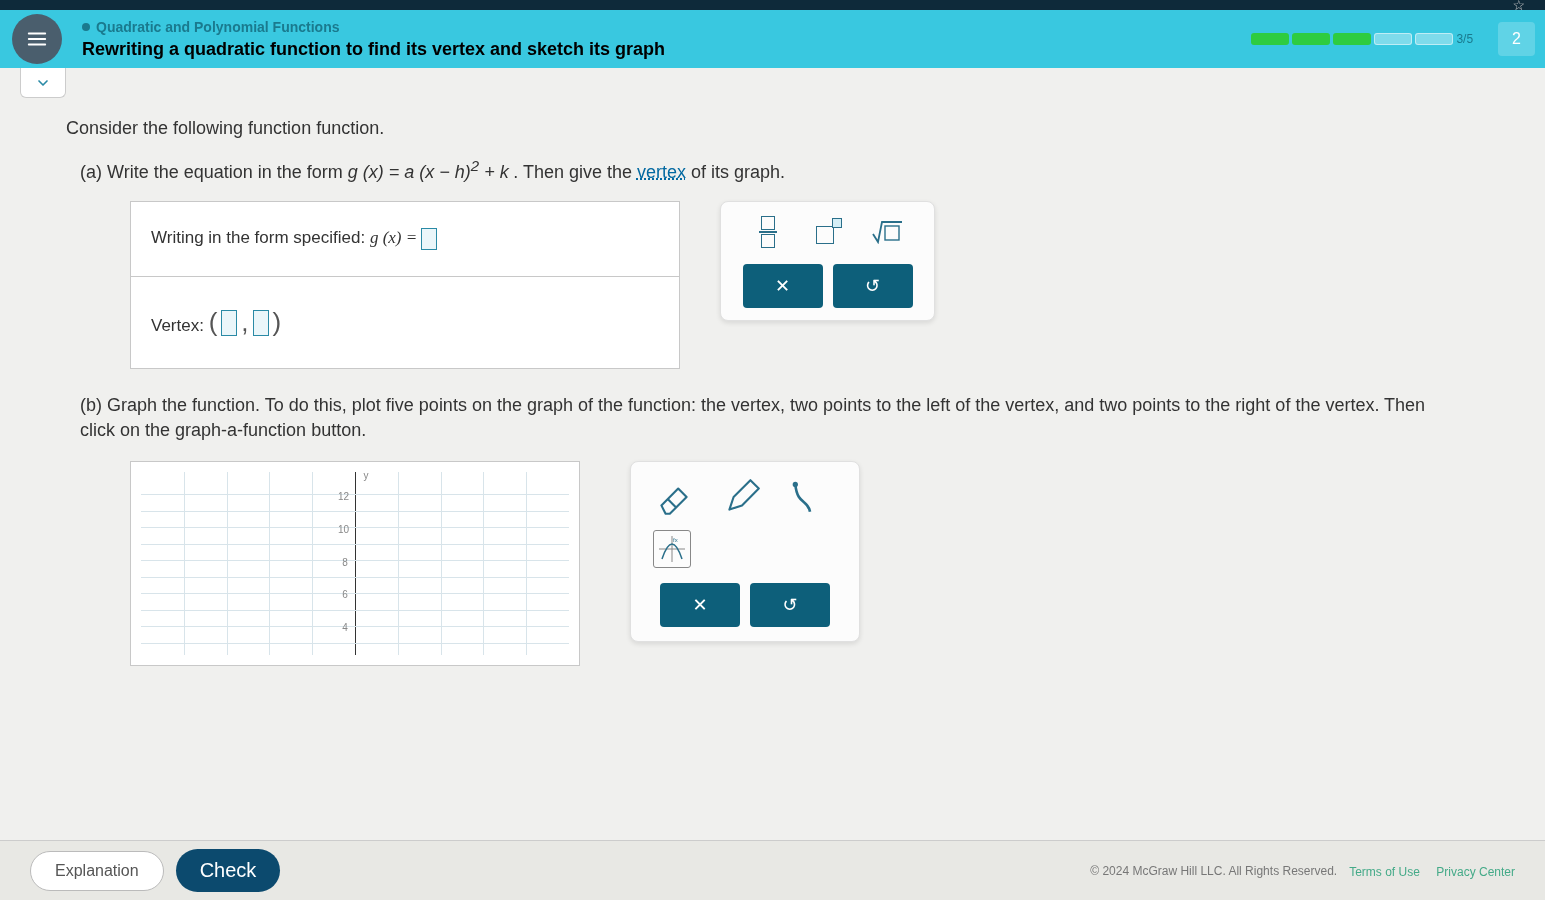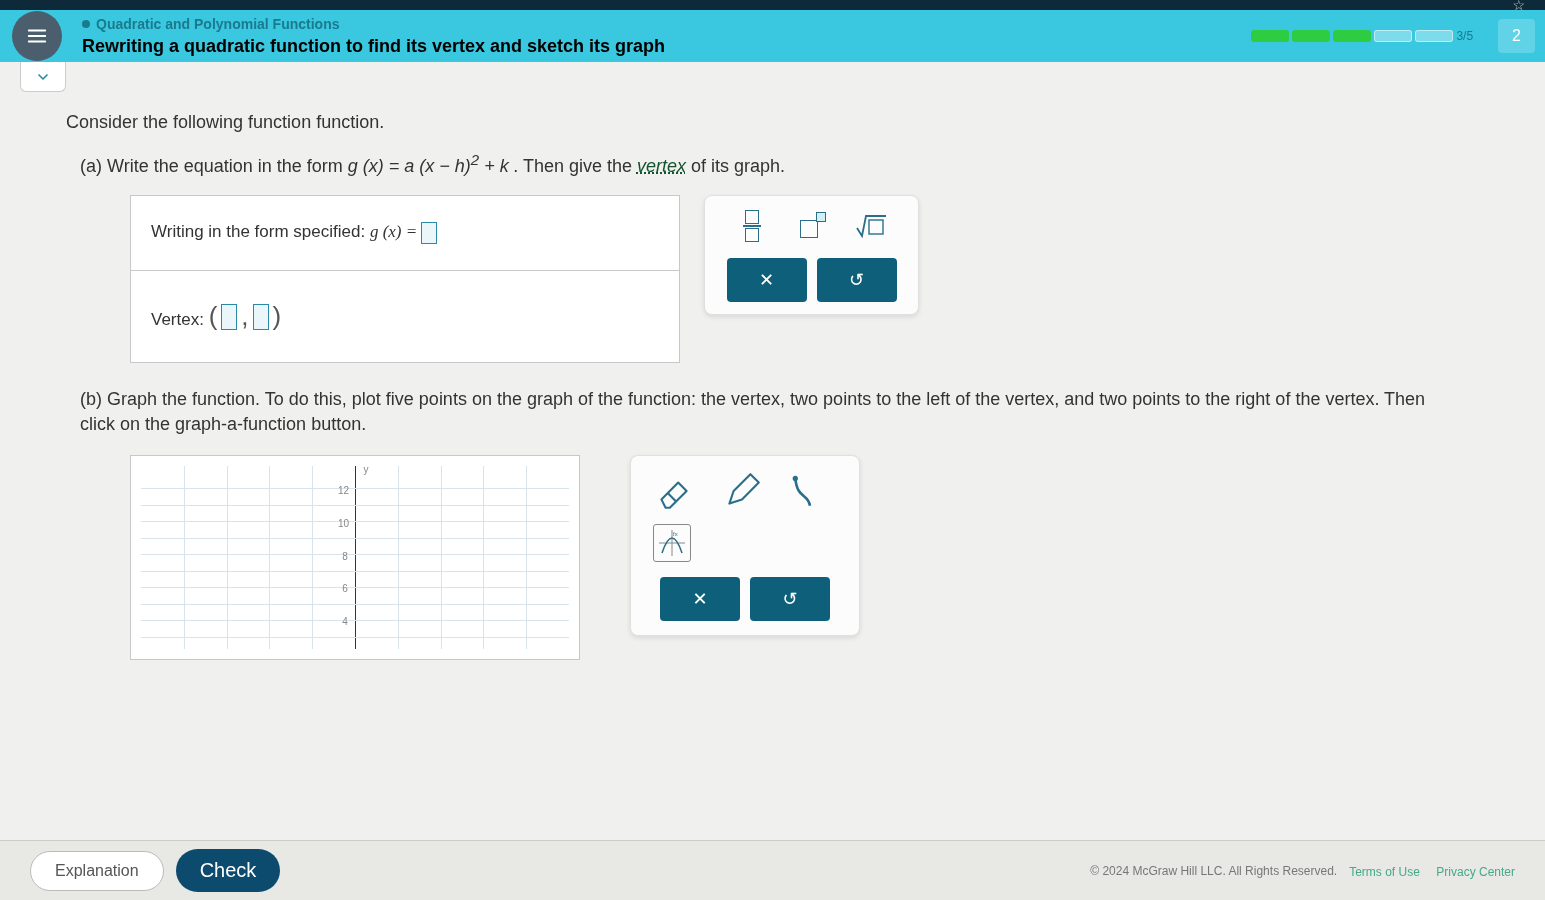--- a/index.html
+++ b/index.html
@@ -1,21 +1,21 @@
 <!DOCTYPE html>
 <html><head>
 <meta charset="utf-8">
 <style>
 * { margin: 0; padding: 0; box-sizing: border-box; font-family: Arial, sans-serif; }
 body { background: #f0f0ee; width: 1545px; height: 900px; overflow: hidden; position: relative; }
 
 .topbar { background: #0e2a3a; height: 10px; display: flex; justify-content: flex-end; align-items: center; padding-right: 20px; color: #ccc; font-size: 10px; overflow: hidden;}
 .star-btn { margin-left: 8px; color:#ccc; font-size:14px; }
 
-.header { background: #39c8e0; display: flex; align-items: center; padding: 0; height: 52px; }
+.header { background: #39c8e0; display: flex; align-items: center; padding: 0; height: 58px; }
 .menu-btn { background: #4a5e6d; width: 50px; height: 50px; border-radius: 50%; display: flex; align-items: center; justify-content: center; margin-left: 12px; cursor: pointer; }
 .menu-btn svg { width: 22px; height: 22px; }
 .hdr-text { margin-left: 20px; flex: 1; }
 .breadcrumb { color: #1a7a8e; font-size: 14px; font-weight: bold; display: flex; align-items: center; }
 .breadcrumb .dot { width: 8px; height: 8px; border-radius: 50%; background: #1a7a8e; margin-right: 6px; display: inline-block; }
 .title { color: #000000; font-size: 18px; font-weight: bold; margin-top: 4px; }
 .progress-wrap { display: flex; align-items: center; margin-right: 25px; gap: 3px; }
 .seg { width: 38px; height: 12px; border-radius: 3px; }
 .seg.on { background: #2ecc40; }
 .seg.off { background: rgba(255,255,255,0.35); border:1px solid rgba(255,255,255,0.5); }
@@ -23,23 +23,23 @@
 .counter-box { background: rgba(255,255,255,0.2); color: #fff; padding: 8px 14px; border-radius: 4px; margin-right: 10px; font-size: 16px; }
 
 .collapse-tab { background: #fff; border: 1px solid #ccc; border-top: none; width: 46px; height: 30px; display: flex; align-items: center; justify-content: center; margin-left: 20px; border-radius: 0 0 6px 6px; cursor: pointer; }
 .collapse-tab svg { width: 16px; height: 16px; }
 
 .content { padding: 20px 60px 0 60px; color: #333; font-size: 18px; }
 .prompt { margin-bottom: 18px; margin-left: 6px; }
 .formula { font-family: 'Times New Roman', serif; font-style: italic; margin: 0 0 30px 60px; font-size: 22px; }
 .part { margin-bottom: 18px; margin-left: 20px; }
 .part-label { display: inline; }
-.vertex-link { color: #14532d; text-decoration: underline dotted; font-style: italic; }
-
-.row-a { display: flex; gap: 24px; margin-left: 70px; align-items: flex-start; }
+.vertex-link { color: #0369a1; text-decoration: underline dotted; }
+
+.row-a { display: flex; gap: 40px; margin-left: 70px; align-items: flex-start; }
 .answer-box { border: 1px solid #c8c8c8; background: #fff; width: 550px; }
 .answer-box .cell { padding: 26px 20px; border-bottom: 1px solid #c8c8c8; font-size: 17px; }
 .answer-box .cell:last-child { border-bottom: none; padding: 30px 20px; }
 .math-inline { font-family: 'Times New Roman', serif; font-style: italic; }
 .input-slot { display: inline-block; width: 16px; height: 22px; border: 1px solid #2a8aa6; background: #eaf6fa; vertical-align: middle; }
 .paren-slot { display: inline-flex; align-items: center; font-size: 26px; color: #555; }
 .paren-slot .input-slot { margin: 0 4px; height: 26px; }
 
 .toolbox { background: #fcfcfc; border: 1px solid #e0e0e0; border-radius: 8px; padding: 12px; box-shadow: 0 2px 5px rgba(0,0,0,0.1); width: 215px; }
 .tool-row { display: flex; gap: 24px; justify-content: center; margin-bottom: 14px; }

